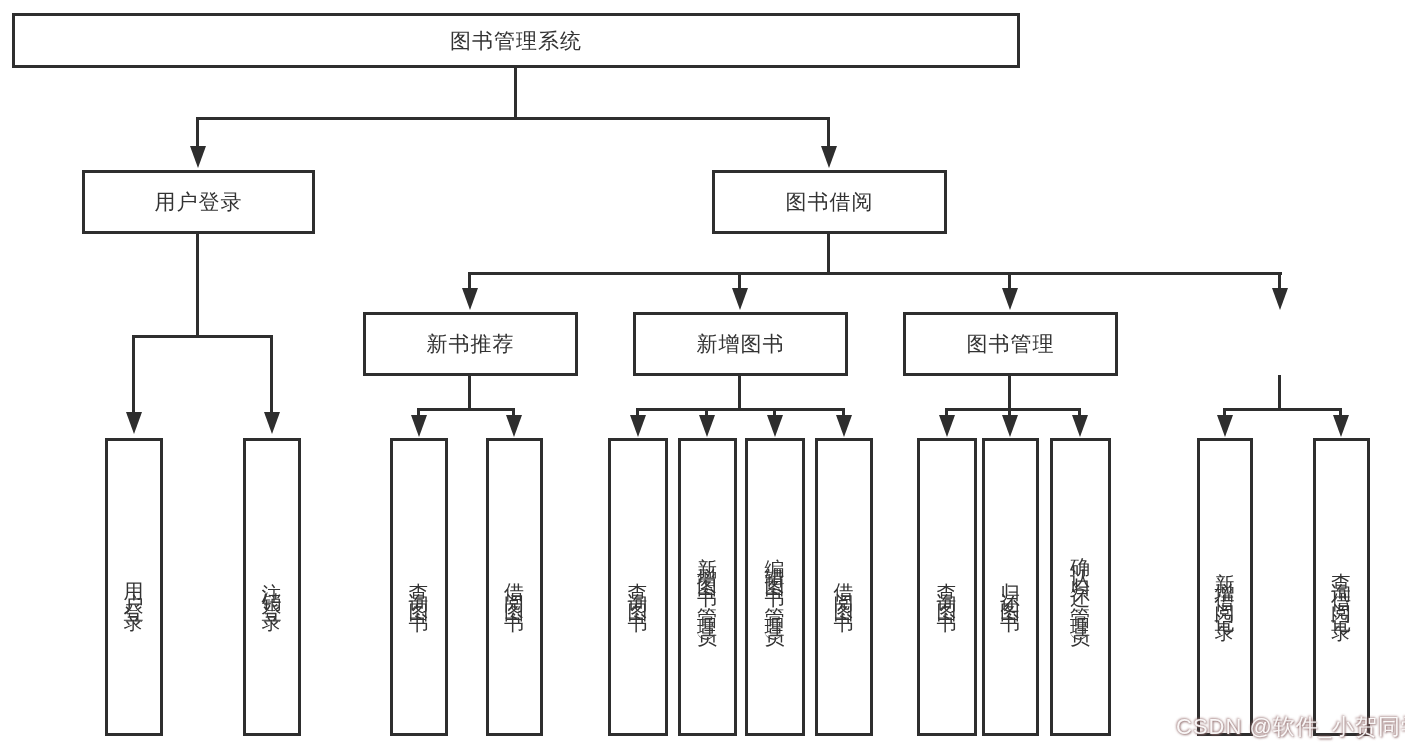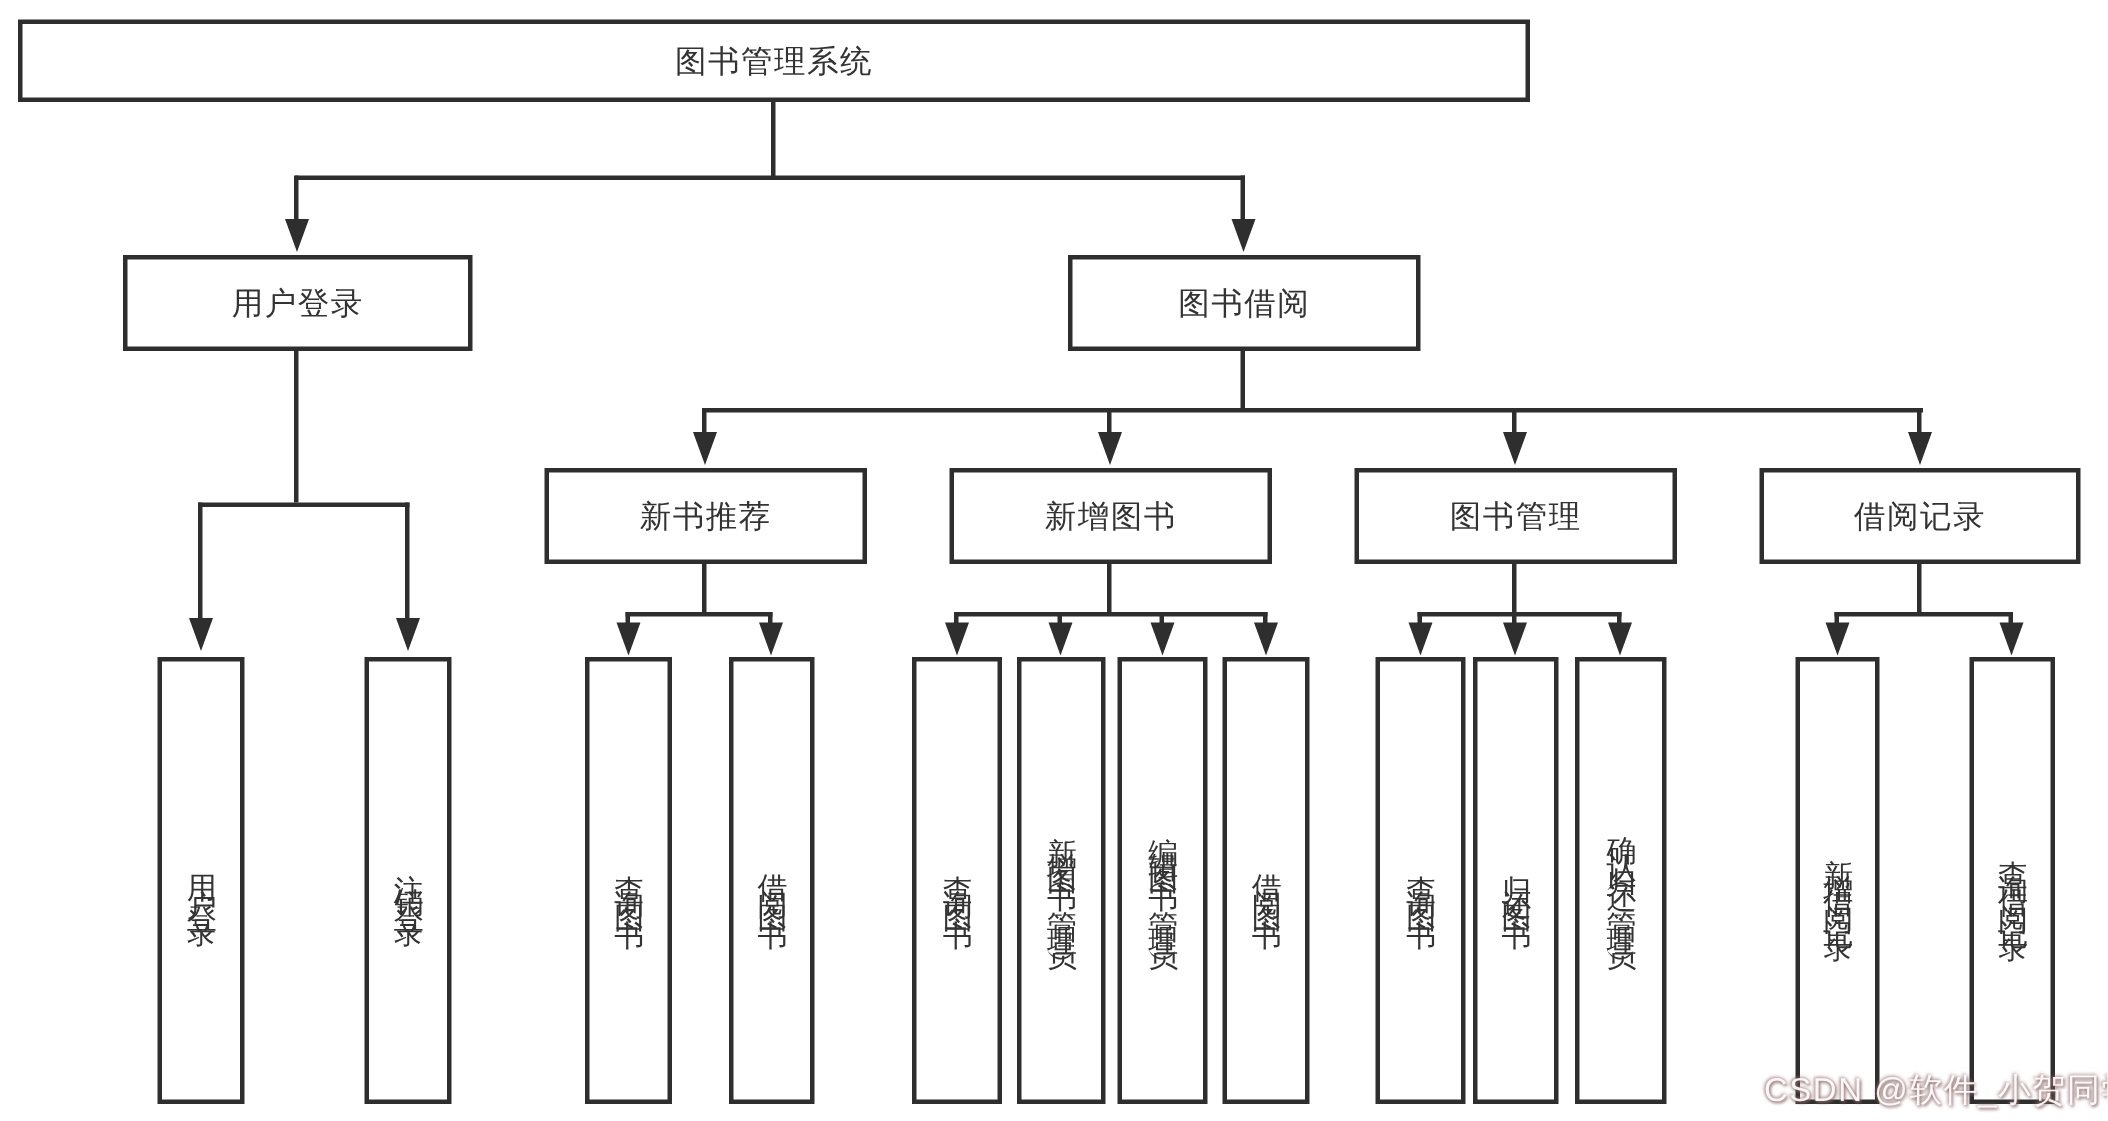--- a/index.html
+++ b/index.html
@@ -68,21 +68,20 @@
   <div class="vline" style="left:1008px;top:272px;height:18px;"></div>
   <div class="vline" style="left:1278px;top:272px;height:18px;"></div>
   <div class="arrow" style="left:462px;top:288px;"></div>
   <div class="arrow" style="left:732px;top:288px;"></div>
   <div class="arrow" style="left:1002px;top:288px;"></div>
   <div class="arrow" style="left:1272px;top:288px;"></div>
 
   <div class="box hbox" style="left:363px;top:312px;width:215px;height:64px;">新书推荐</div>
   <div class="box hbox" style="left:633px;top:312px;width:215px;height:64px;">新增图书</div>
   <div class="box hbox" style="left:903px;top:312px;width:215px;height:64px;">图书管理</div>
-  <div class="box hbox" style="left:1173px;top:312px;width:214px;height:64px;">借阅记录</div>
 
   <div class="vline" style="left:468px;top:375px;height:33px;"></div>
   <div class="hline" style="left:417px;top:408px;width:98px;"></div>
   <div class="vline" style="left:417px;top:408px;height:10px;"></div>
   <div class="vline" style="left:512px;top:408px;height:10px;"></div>
   <div class="arrow" style="left:411px;top:415px;"></div>
   <div class="arrow" style="left:506px;top:415px;"></div>
 
   <div class="vline" style="left:738px;top:375px;height:33px;"></div>
   <div class="hline" style="left:636px;top:408px;width:209px;"></div>

